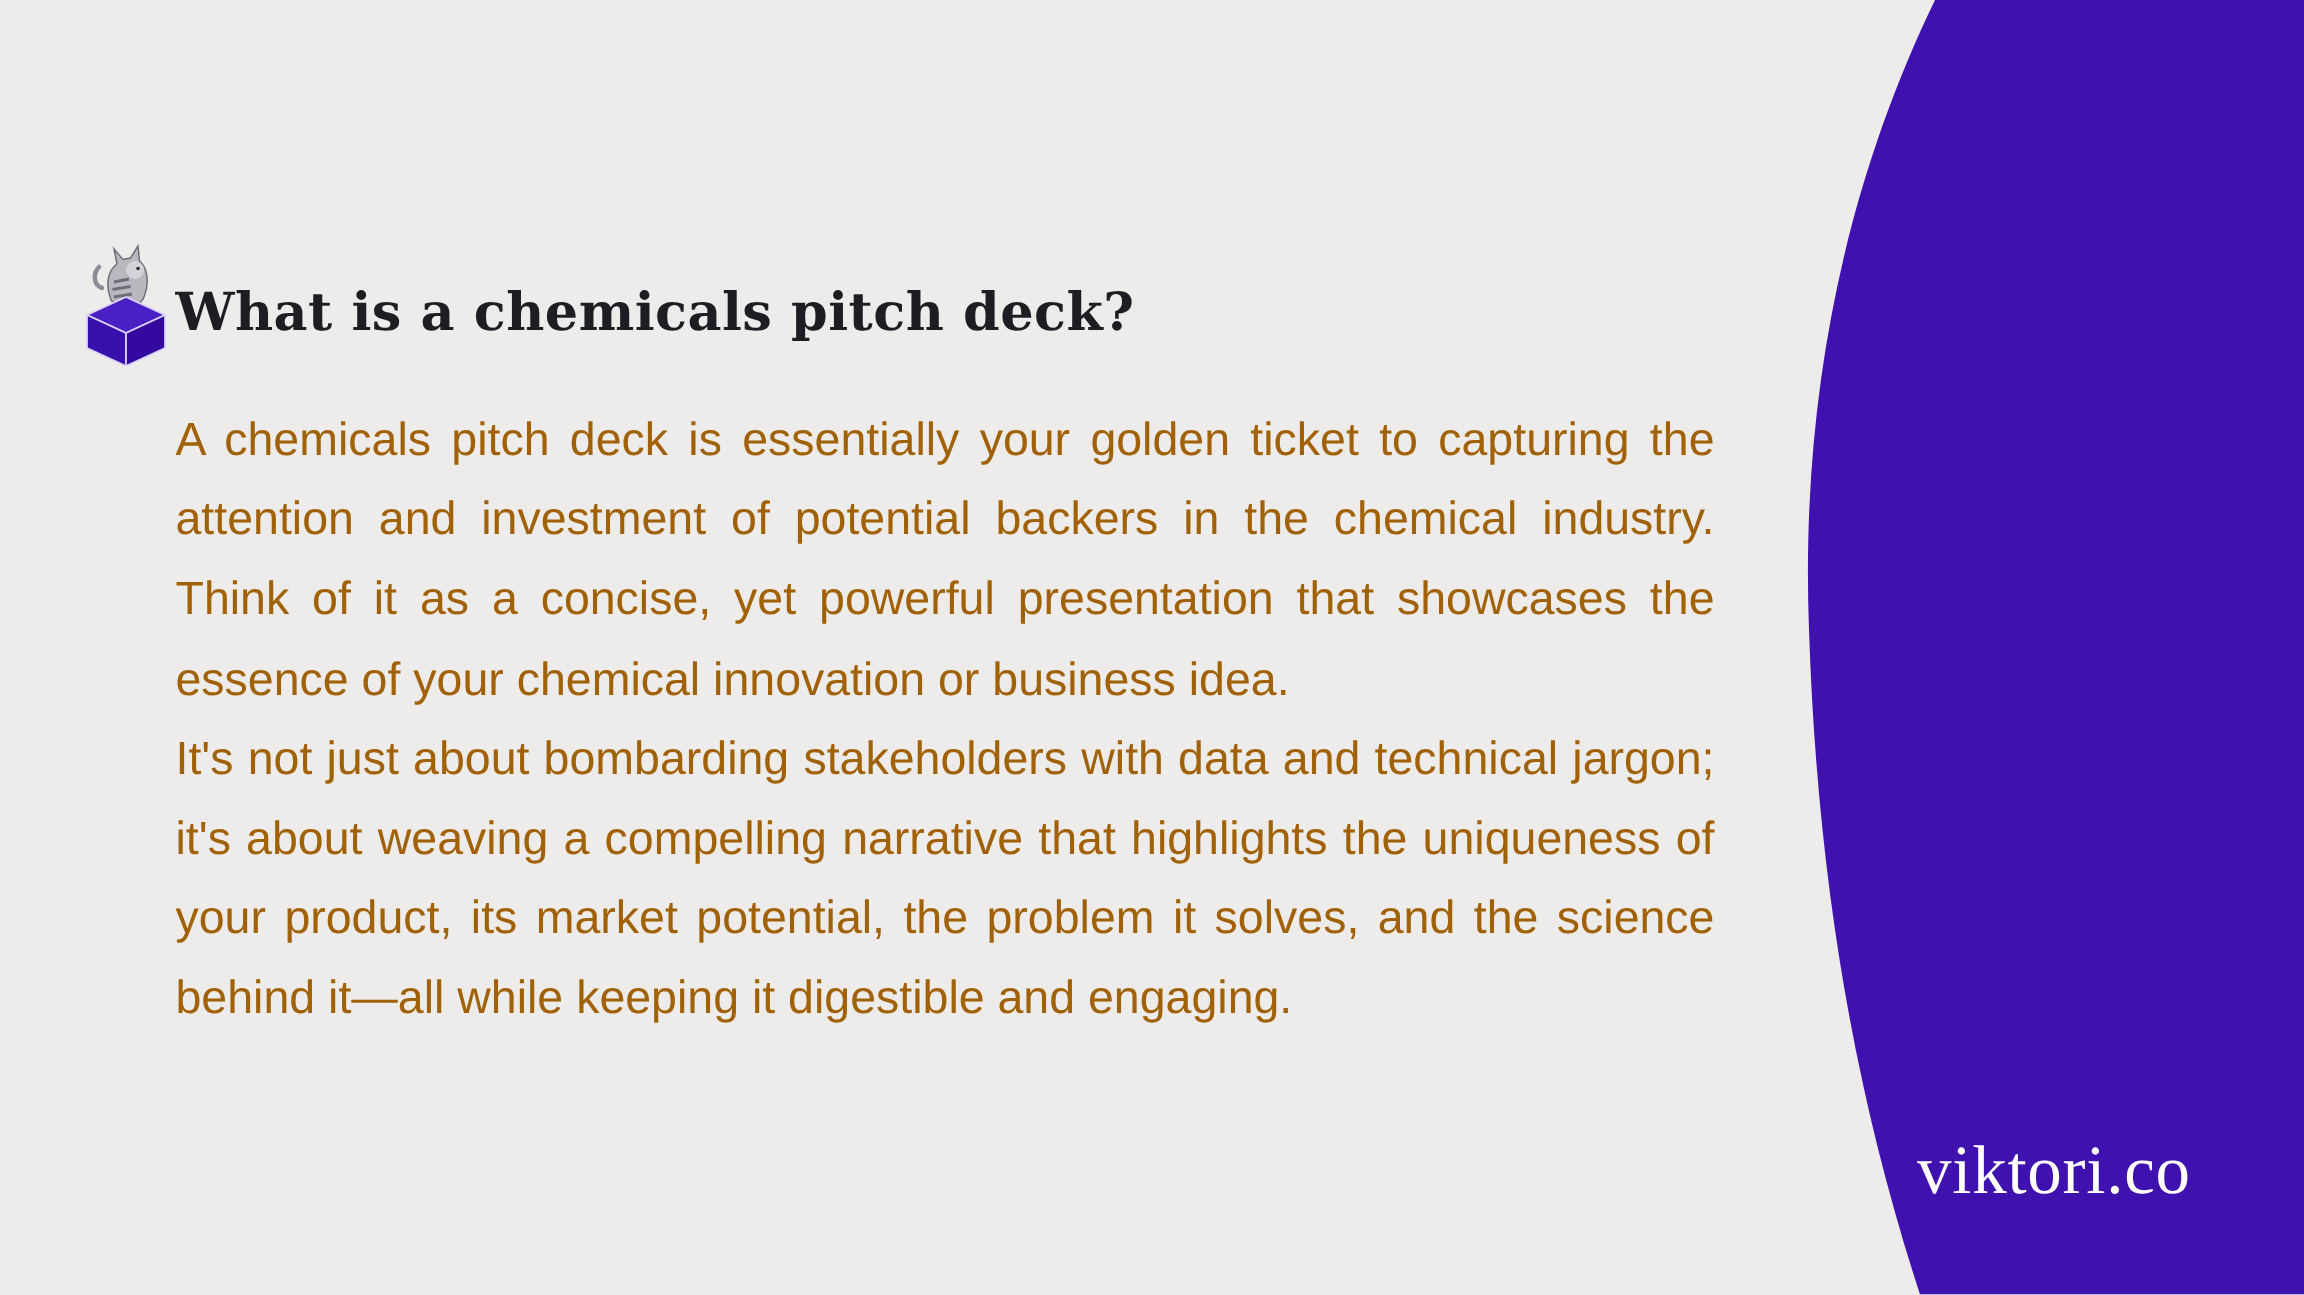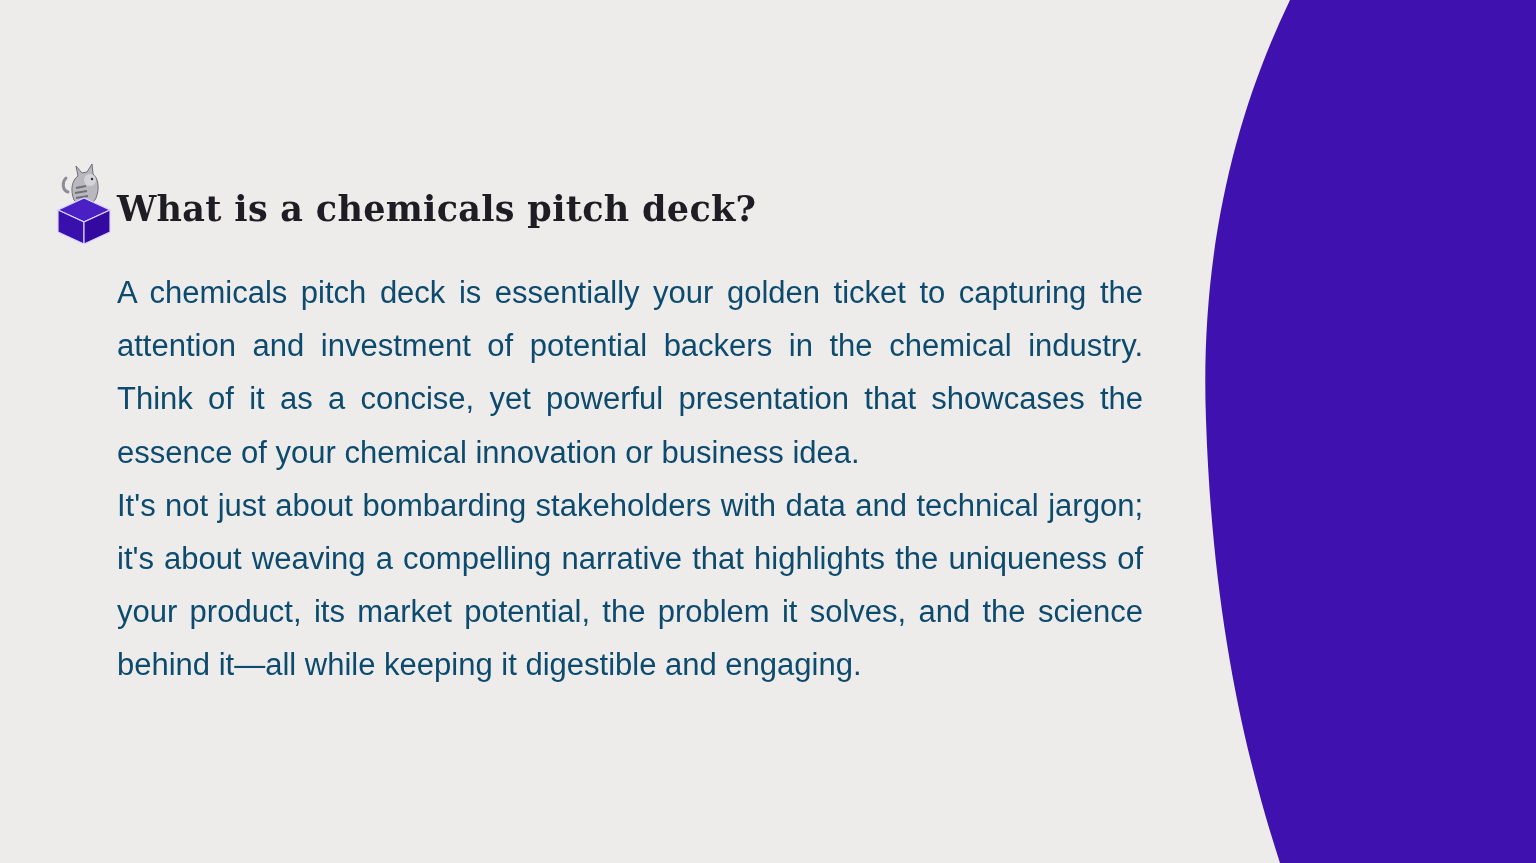--- a/index.html
+++ b/index.html
@@ -49,21 +49,21 @@
       white-space: nowrap;
     }
     .body-text {
       position: absolute;
       left: 117px;
       top: 266px;
       width: 1026px;
       font-family: "Liberation Sans", "DejaVu Sans", sans-serif;
       font-size: 31px;
       line-height: 53.2px;
-      color: #0c4a6e;
+      color: #a16207;
     }
     .body-text p {
       margin: 0;
       text-align: justify;
       text-align-last: left;
     }
     .brand {
       position: absolute;
       left: 1278px;
       top: 752px;
@@ -100,14 +100,15 @@
     <path d="M56 50 L30 62 L30 84 L56 72 Z" fill="#3309a0" stroke="#d9d2ff" stroke-width="1.2"></path>
   </svg>
 
   <h1 class="title">What is a chemicals pitch deck?</h1>
 
   <div class="body-text">
     <p>A chemicals pitch deck is essentially your golden ticket to capturing the attention and investment of potential backers in the chemical industry. Think of it as a concise, yet powerful presentation that showcases the essence of your chemical innovation or business idea.</p>
     <p>It's not just about bombarding stakeholders with data and technical jargon; it's about weaving a compelling narrative that highlights the uniqueness of your product, its market potential, the problem it solves, and the science behind it—all while keeping it digestible and engaging.</p>
   </div>
 
+  <div class="brand">viktori.co</div>
 
 </div>
 
 </body></html>

